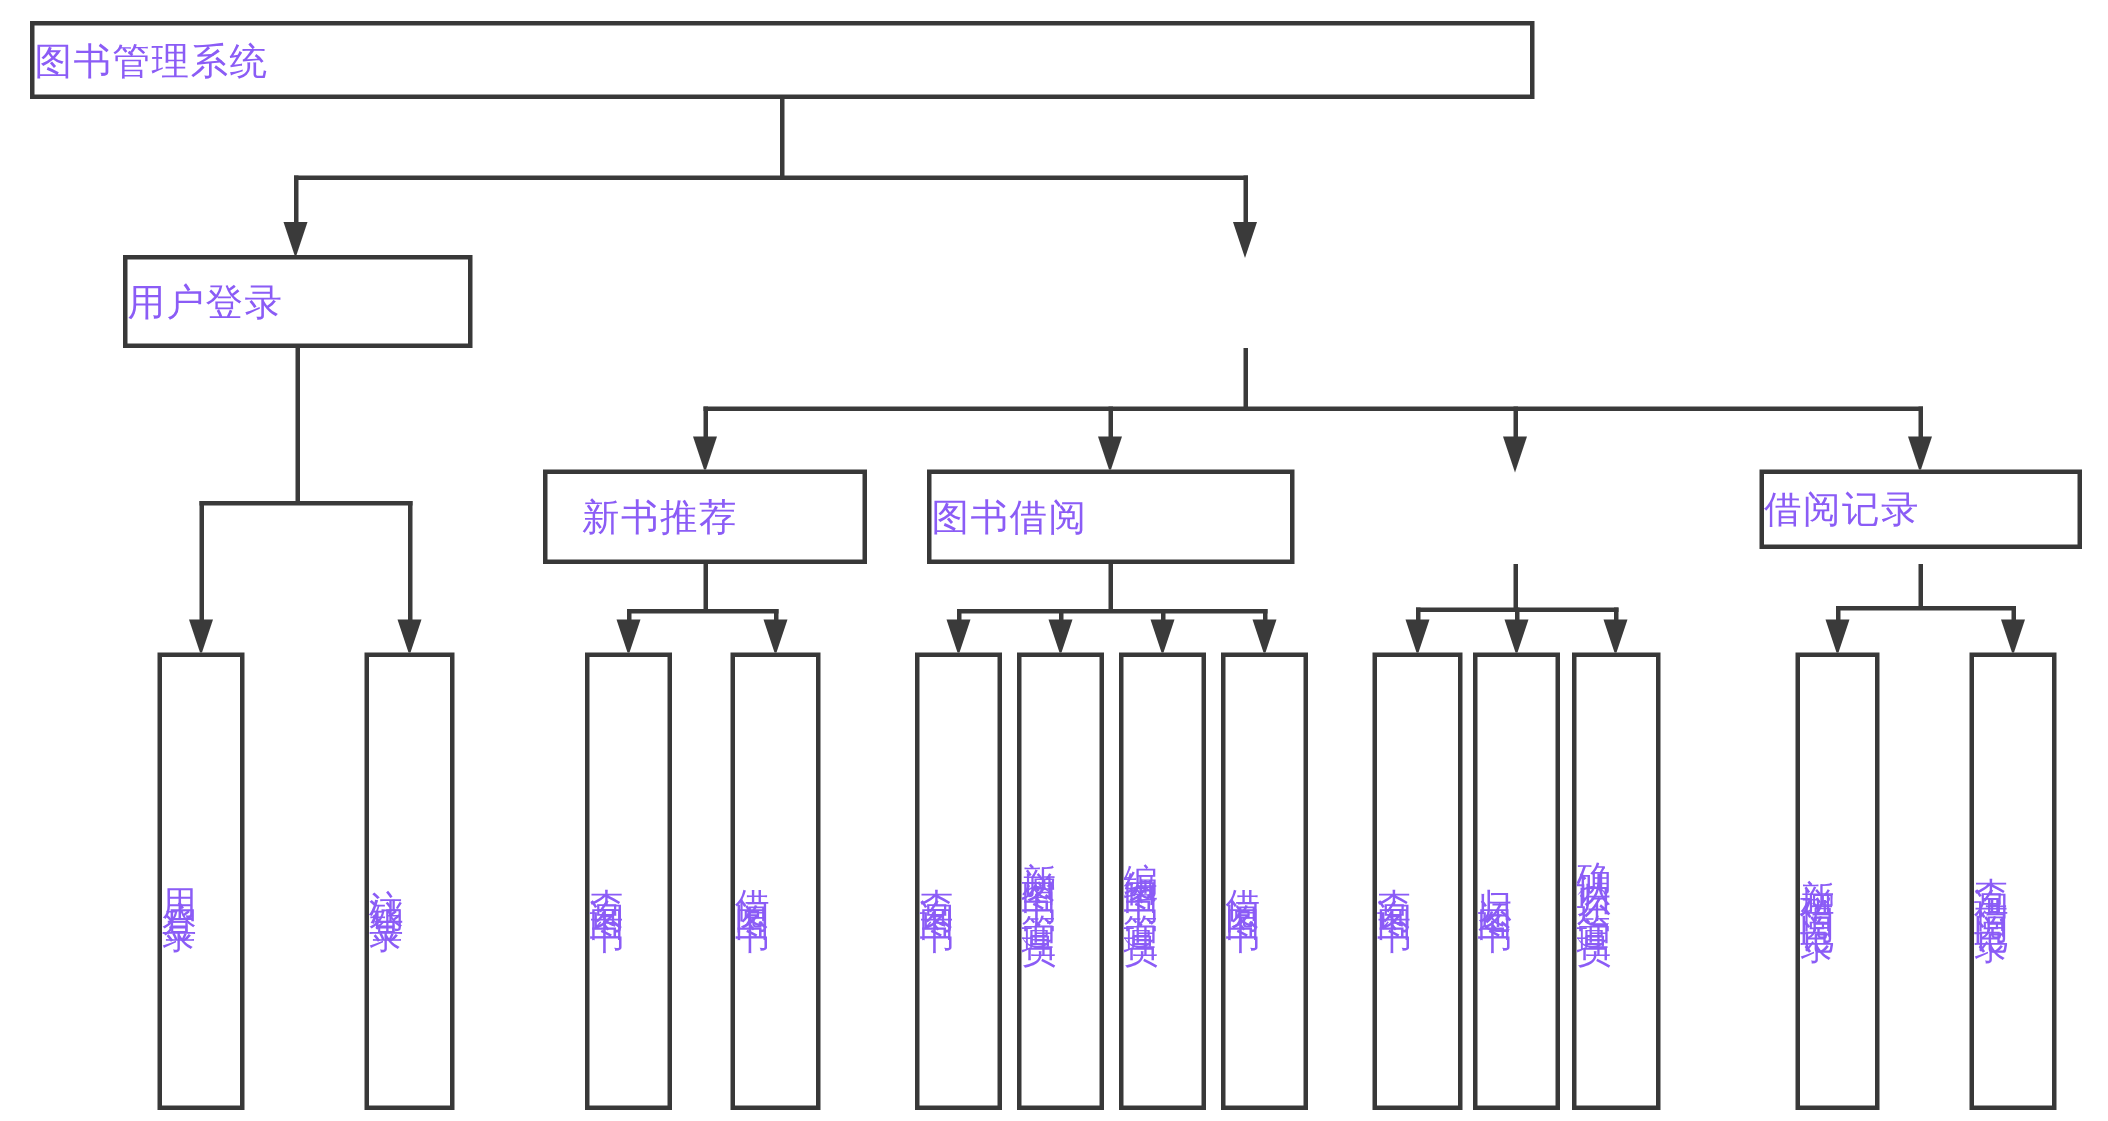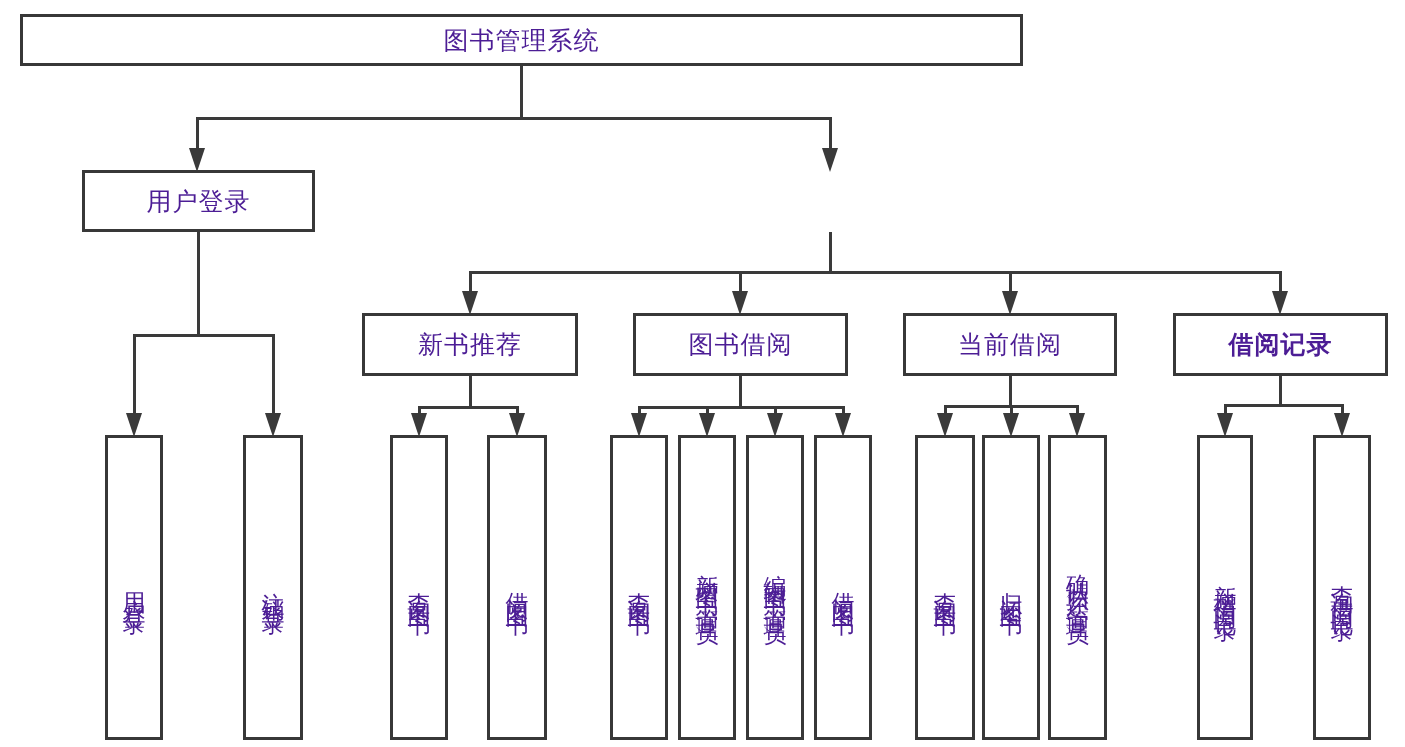--- a/index.html
+++ b/index.html
@@ -1,22 +1,22 @@
 <!DOCTYPE html>
 <html><head>
 <meta charset="utf-8">
 <style>
   html,body{margin:0;padding:0;background:#ffffff;}
   body{width:1405px;height:747px;font-family:"Liberation Sans",sans-serif;}
   #canvas{position:relative;width:1405px;height:747px;background:#ffffff;overflow:hidden;}
 
   .node{
     position:absolute;box-sizing:border-box;background:#ffffff;
-    border:3px solid #383838;display:flex;align-items:center;justify-content:center;
-    color:#4c1d95;z-index:2;
+    border:3px solid #383838;display:flex;align-items:center;
+    color:#8b5cf6;z-index:2;
   }
   .node.h .lbl{font-size:25px;letter-spacing:1px;white-space:nowrap;}
   .node.v .lbl{
     writing-mode:vertical-rl;text-orientation:mixed;
     font-size:23px;letter-spacing:7px;line-height:1;white-space:nowrap;
   }
 
   .cline{position:absolute;background:#3a3a3a;z-index:1;}
   .ahead{
     position:absolute;width:0;height:0;z-index:1;
@@ -85,30 +85,27 @@
     <div class="cline" style="left: 1223.5px; top: 404px; width: 3px; height: 13px;"></div>
     <div class="ahead" style="left: 1217px; top: 413px;"></div>
     <div class="cline" style="left: 1340.5px; top: 404px; width: 3px; height: 13px;"></div>
     <div class="ahead" style="left: 1334px; top: 413px;"></div>
     <div class="node h" style="left: 20px; top: 14px; width: 1003px; height: 52px;">
       <span class="lbl">图书管理系统</span>
     </div>
     <div class="node h" style="left: 82px; top: 170px; width: 233px; height: 62px;">
       <span class="lbl">用户登录</span>
     </div>
-    <div class="node h" style="left: 362px; top: 313px; width: 216px; height: 63px;">
+    <div class="node h" style="left: 362px; top: 313px; width: 216px; height: 63px; padding-left: 23px;">
       <span class="lbl">新书推荐</span>
     </div>
-    <div class="node h" style="left: 633px; top: 313px; width: 215px; height: 63px;">
+    <div class="node h" style="left: 618px; top: 313px; width: 245px; height: 63px;">
       <span class="lbl">图书借阅</span>
     </div>
-    <div class="node h" style="left: 903px; top: 313px; width: 214px; height: 63px;">
-      <span class="lbl">当前借阅</span>
-    </div>
-    <div class="node h" style="left: 1173px; top: 313px; width: 215px; height: 63px; font-weight: bold;">
+    <div class="node h" style="left: 1173px; top: 313px; width: 215px; height: 53px;">
       <span class="lbl">借阅记录</span>
     </div>
     <div class="node v" style="left: 105px; top: 435px; width: 58px; height: 305px;">
       <span class="lbl">用户登录</span>
     </div>
     <div class="node v" style="left: 243px; top: 435px; width: 60px; height: 305px;">
       <span class="lbl">注销登录</span>
     </div>
     <div class="node v" style="left: 390px; top: 435px; width: 58px; height: 305px;">
       <span class="lbl">查询图书</span>

